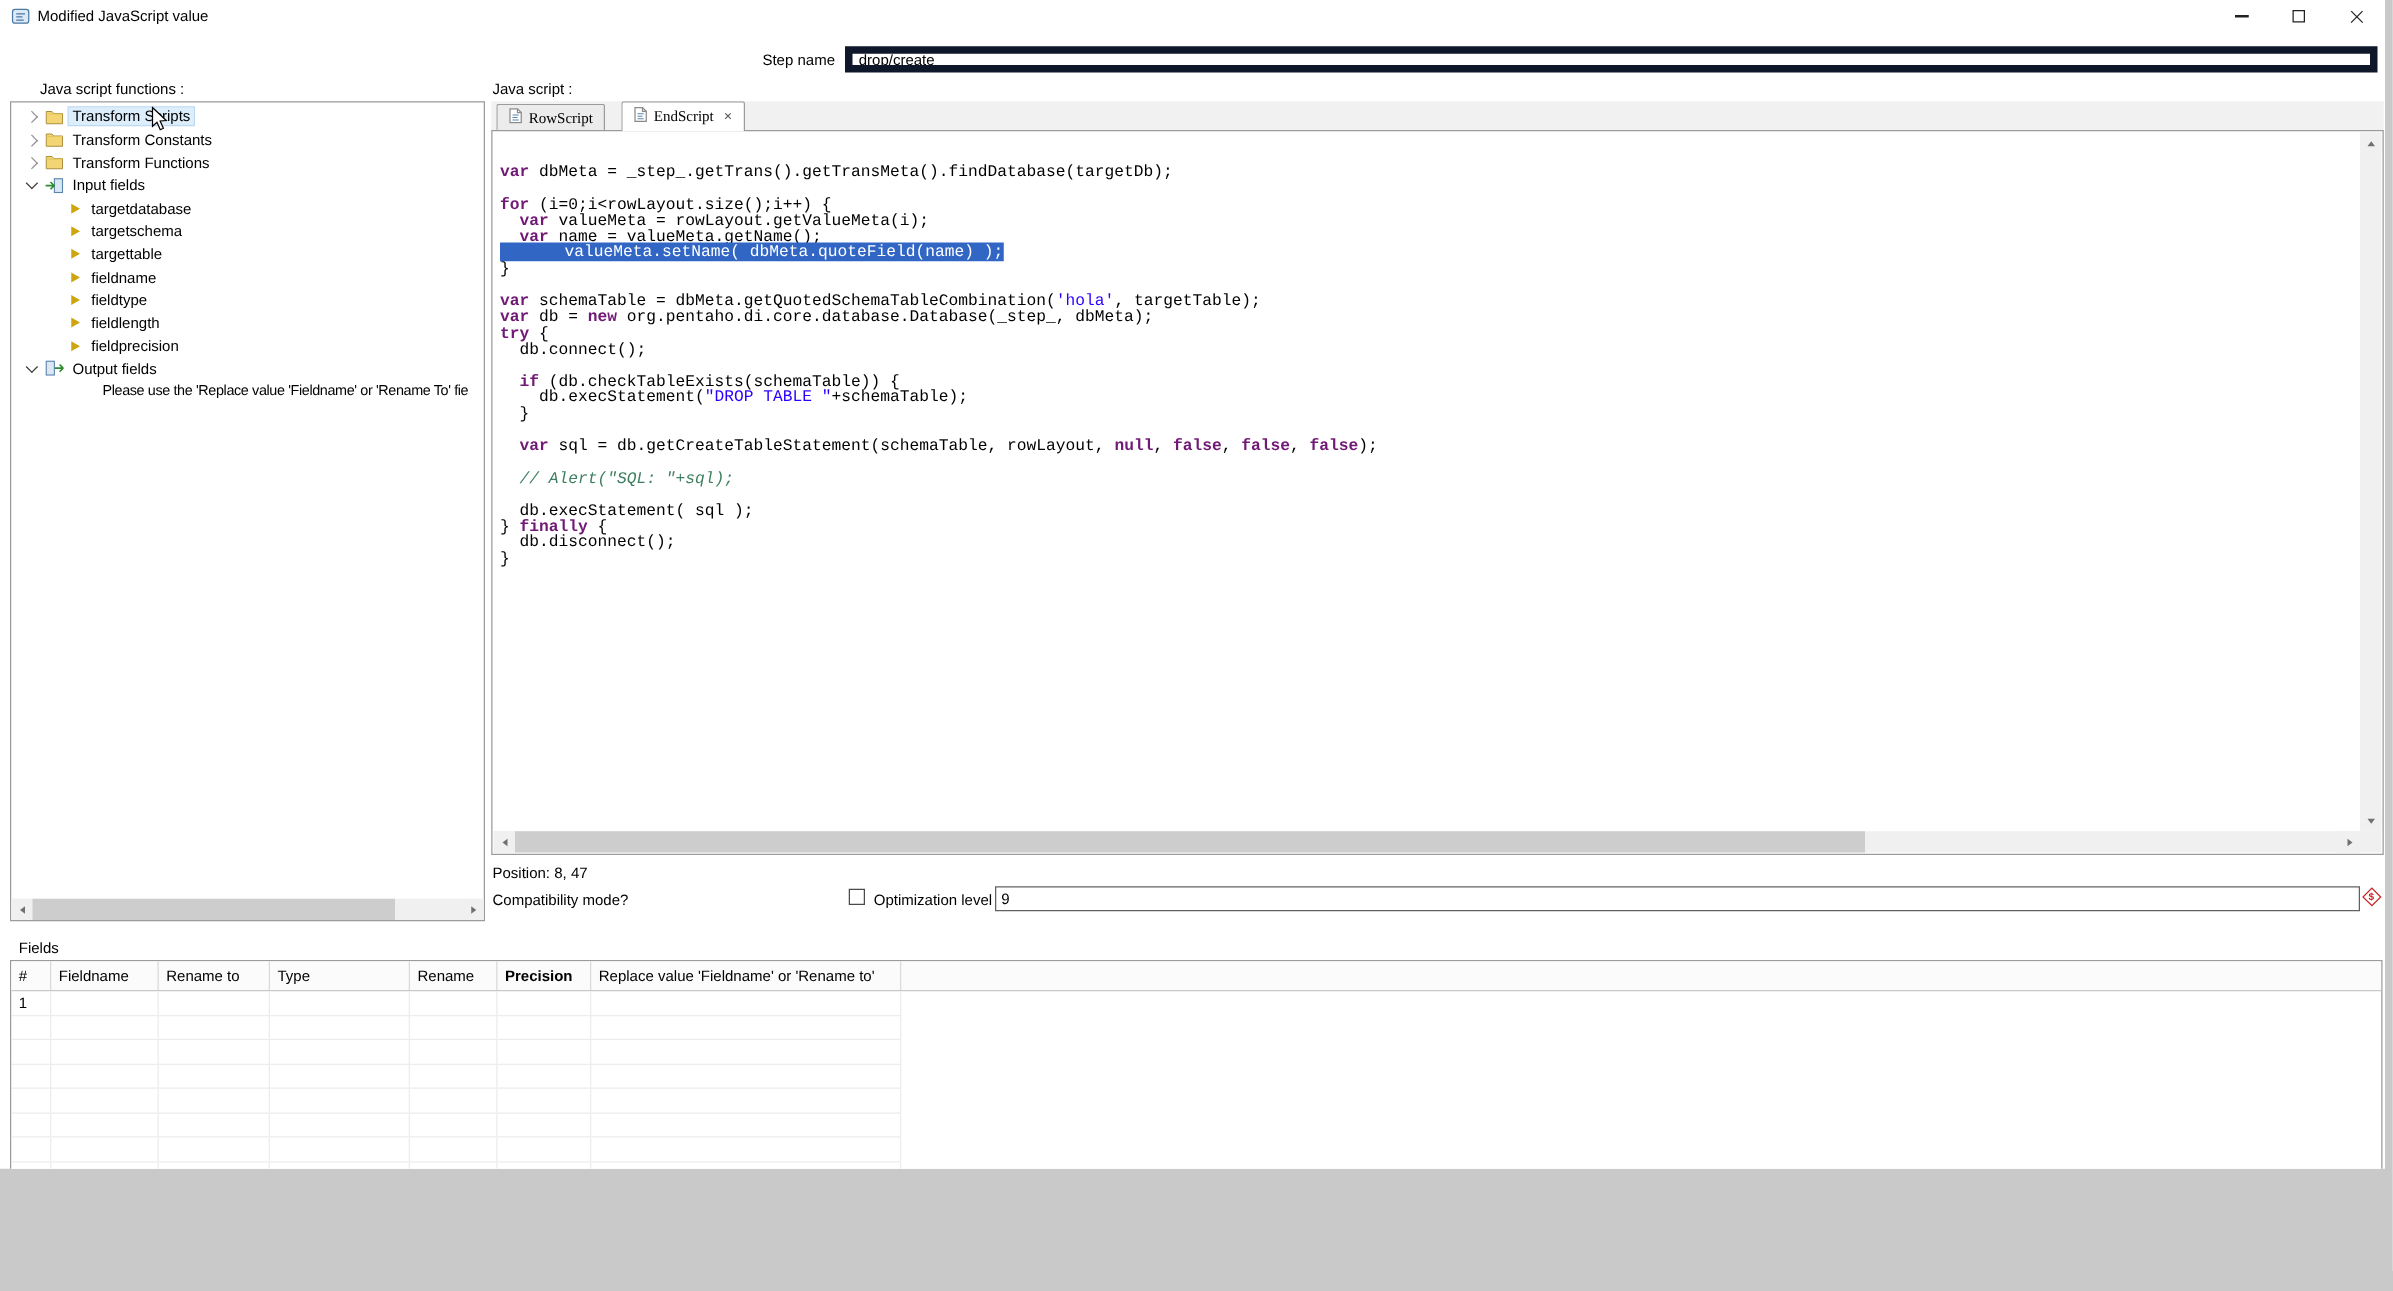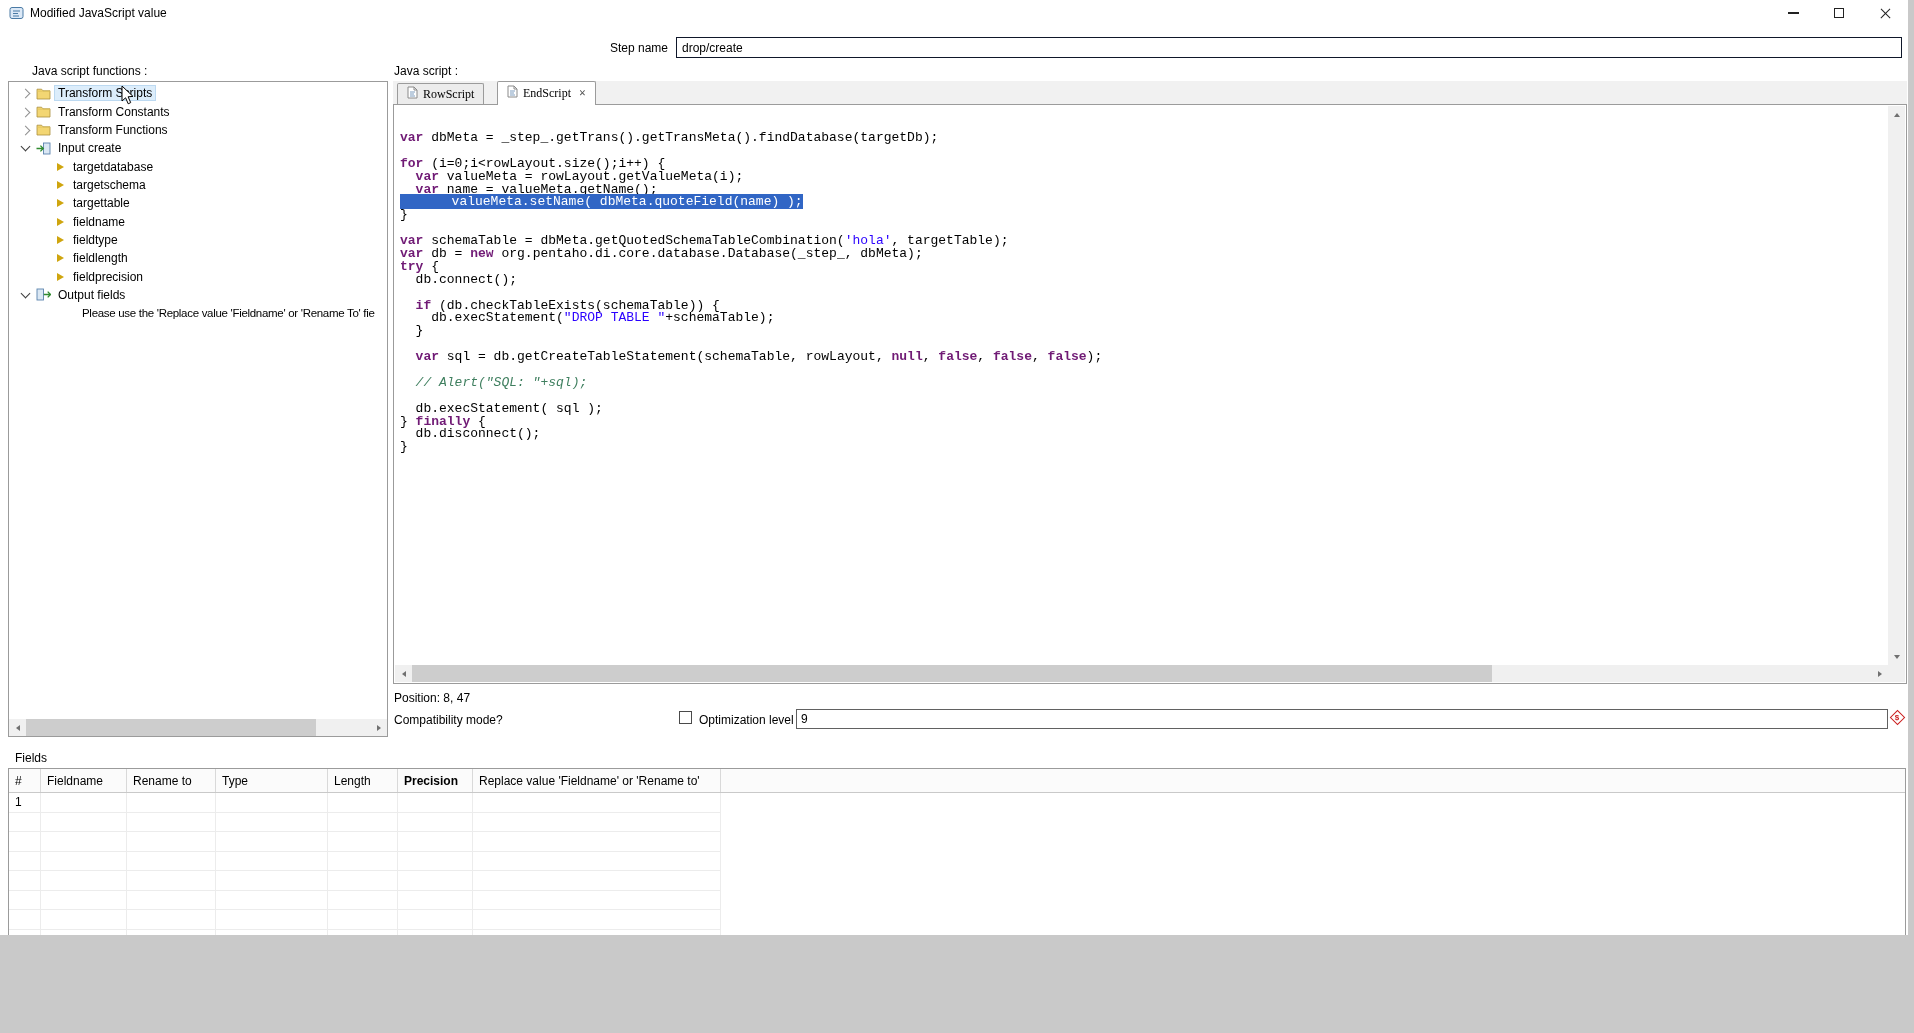--- a/index.html
+++ b/index.html
@@ -12,21 +12,21 @@
   .title-text { position:absolute; left:30px; top:6px; font-size:12px; }
   .win-btn { position:absolute; top:0; width:46px; height:26px; display:flex; align-items:center; justify-content:center; }
   .ic-min { width:11px; height:1.2px; background:#222; }
   .ic-max { width:10px; height:10px; border:1.2px solid #222; }
   .ic-close { position:relative; width:13px; height:13px; }
   .ic-close::before,.ic-close::after { content:""; position:absolute; left:0; top:6px; width:13px; height:1.2px; background:#222; }
   .ic-close::before { transform:rotate(45deg); } .ic-close::after { transform:rotate(-45deg); }
 
   
   .stepname-label { position:absolute; left:552px; top:41px; width:116px; text-align:right; }
-  .stepname-input { position:absolute; left:676px; top:37px; width:1226px; height:21px; border:1px solid #0f172a; font-family:"Liberation Sans",sans-serif; font-size:12px; padding:0 5px; background:#fff; }
+  .stepname-input { position:absolute; left:676px; top:37px; width:1226px; height:21px; border:6px solid #0f172a; font-family:"Liberation Sans",sans-serif; font-size:12px; padding:0 5px; background:#fff; }
 
   
   .functions-label { position:absolute; left:10px; top:64px;margin-left:22px; }
   .tree-panel { position:absolute; left:8px; top:81px; width:380px; height:656px; border:1px solid #9b9b9b; background:#fff; overflow:hidden; padding-top:2px; }
   .tree-row { height:18.35px; display:flex; align-items:center; white-space:nowrap; overflow:hidden; }
   .tree-row .tlabel { padding:0 3px; }
   .tree-row.hover .tlabel { background:#dcedfb; outline:1px solid #bcd9f1; }
   .tree-row.tnote { font-size:11.5px; letter-spacing:-0.3px; }
   .chev { width:10px; height:10px; display:inline-flex; margin-right:5px; position:relative; flex:none; }
   .chev::after { content:""; width:6px; height:6px; position:absolute; left:1px; top:2px; }
@@ -147,21 +147,21 @@
         <span class="tlabel">Transform Functions</span>
       </div>
       <div class="tree-row" style="padding-left: 12px;">
         <span class="chev expanded"></span>
         <span class="ticon">
           <svg width="15" height="13" viewBox="0 0 15 13">
             <rect x="7.5" y="1" width="6.5" height="11" fill="#dbe8f4" stroke="#5b84ad" stroke-width="0.9"></rect>
             <path d="M0.5 6.5 h6.2 M4.4 3.6 l2.9 2.9 -2.9 2.9" fill="none" stroke="#2f8b2f" stroke-width="1.3"></path>
           </svg>
         </span>
-        <span class="tlabel">Input create</span>
+        <span class="tlabel">Input fields</span>
       </div>
       <div class="tree-row" style="padding-left: 48px;">
         <span class="tri"></span>
         <span class="tlabel">targetdatabase</span>
       </div>
       <div class="tree-row" style="padding-left: 48px;">
         <span class="tri"></span>
         <span class="tlabel">targetschema</span>
       </div>
       <div class="tree-row" style="padding-left: 48px;">
@@ -266,21 +266,21 @@
       <span>$</span>
     </div>
 
   <div class="fields-label">Fields</div>
   <div class="ftable">
     <div class="fhead">
         <div class="hcell" style="width: 32px;">#</div>
         <div class="hcell" style="width: 86px;">Fieldname</div>
         <div class="hcell" style="width: 89px;">Rename to</div>
         <div class="hcell" style="width: 112px;">Type</div>
-        <div class="hcell" style="width: 70px;">Length</div>
+        <div class="hcell" style="width: 70px;">Rename</div>
         <div class="hcell" style="width: 75px; font-weight: bold;">Precision</div>
         <div class="hcell" style="width: 248px;">Replace value 'Fieldname' or 'Rename to'</div>
         <div class="hcell hfill"></div>
       </div>
     <div class="fbody">
         <div class="trow">
           <div class="tcell" style="width: 32px;">1</div>
           <div class="tcell" style="width: 86px;"></div>
           <div class="tcell" style="width: 89px;"></div>
           <div class="tcell" style="width: 112px;"></div>

